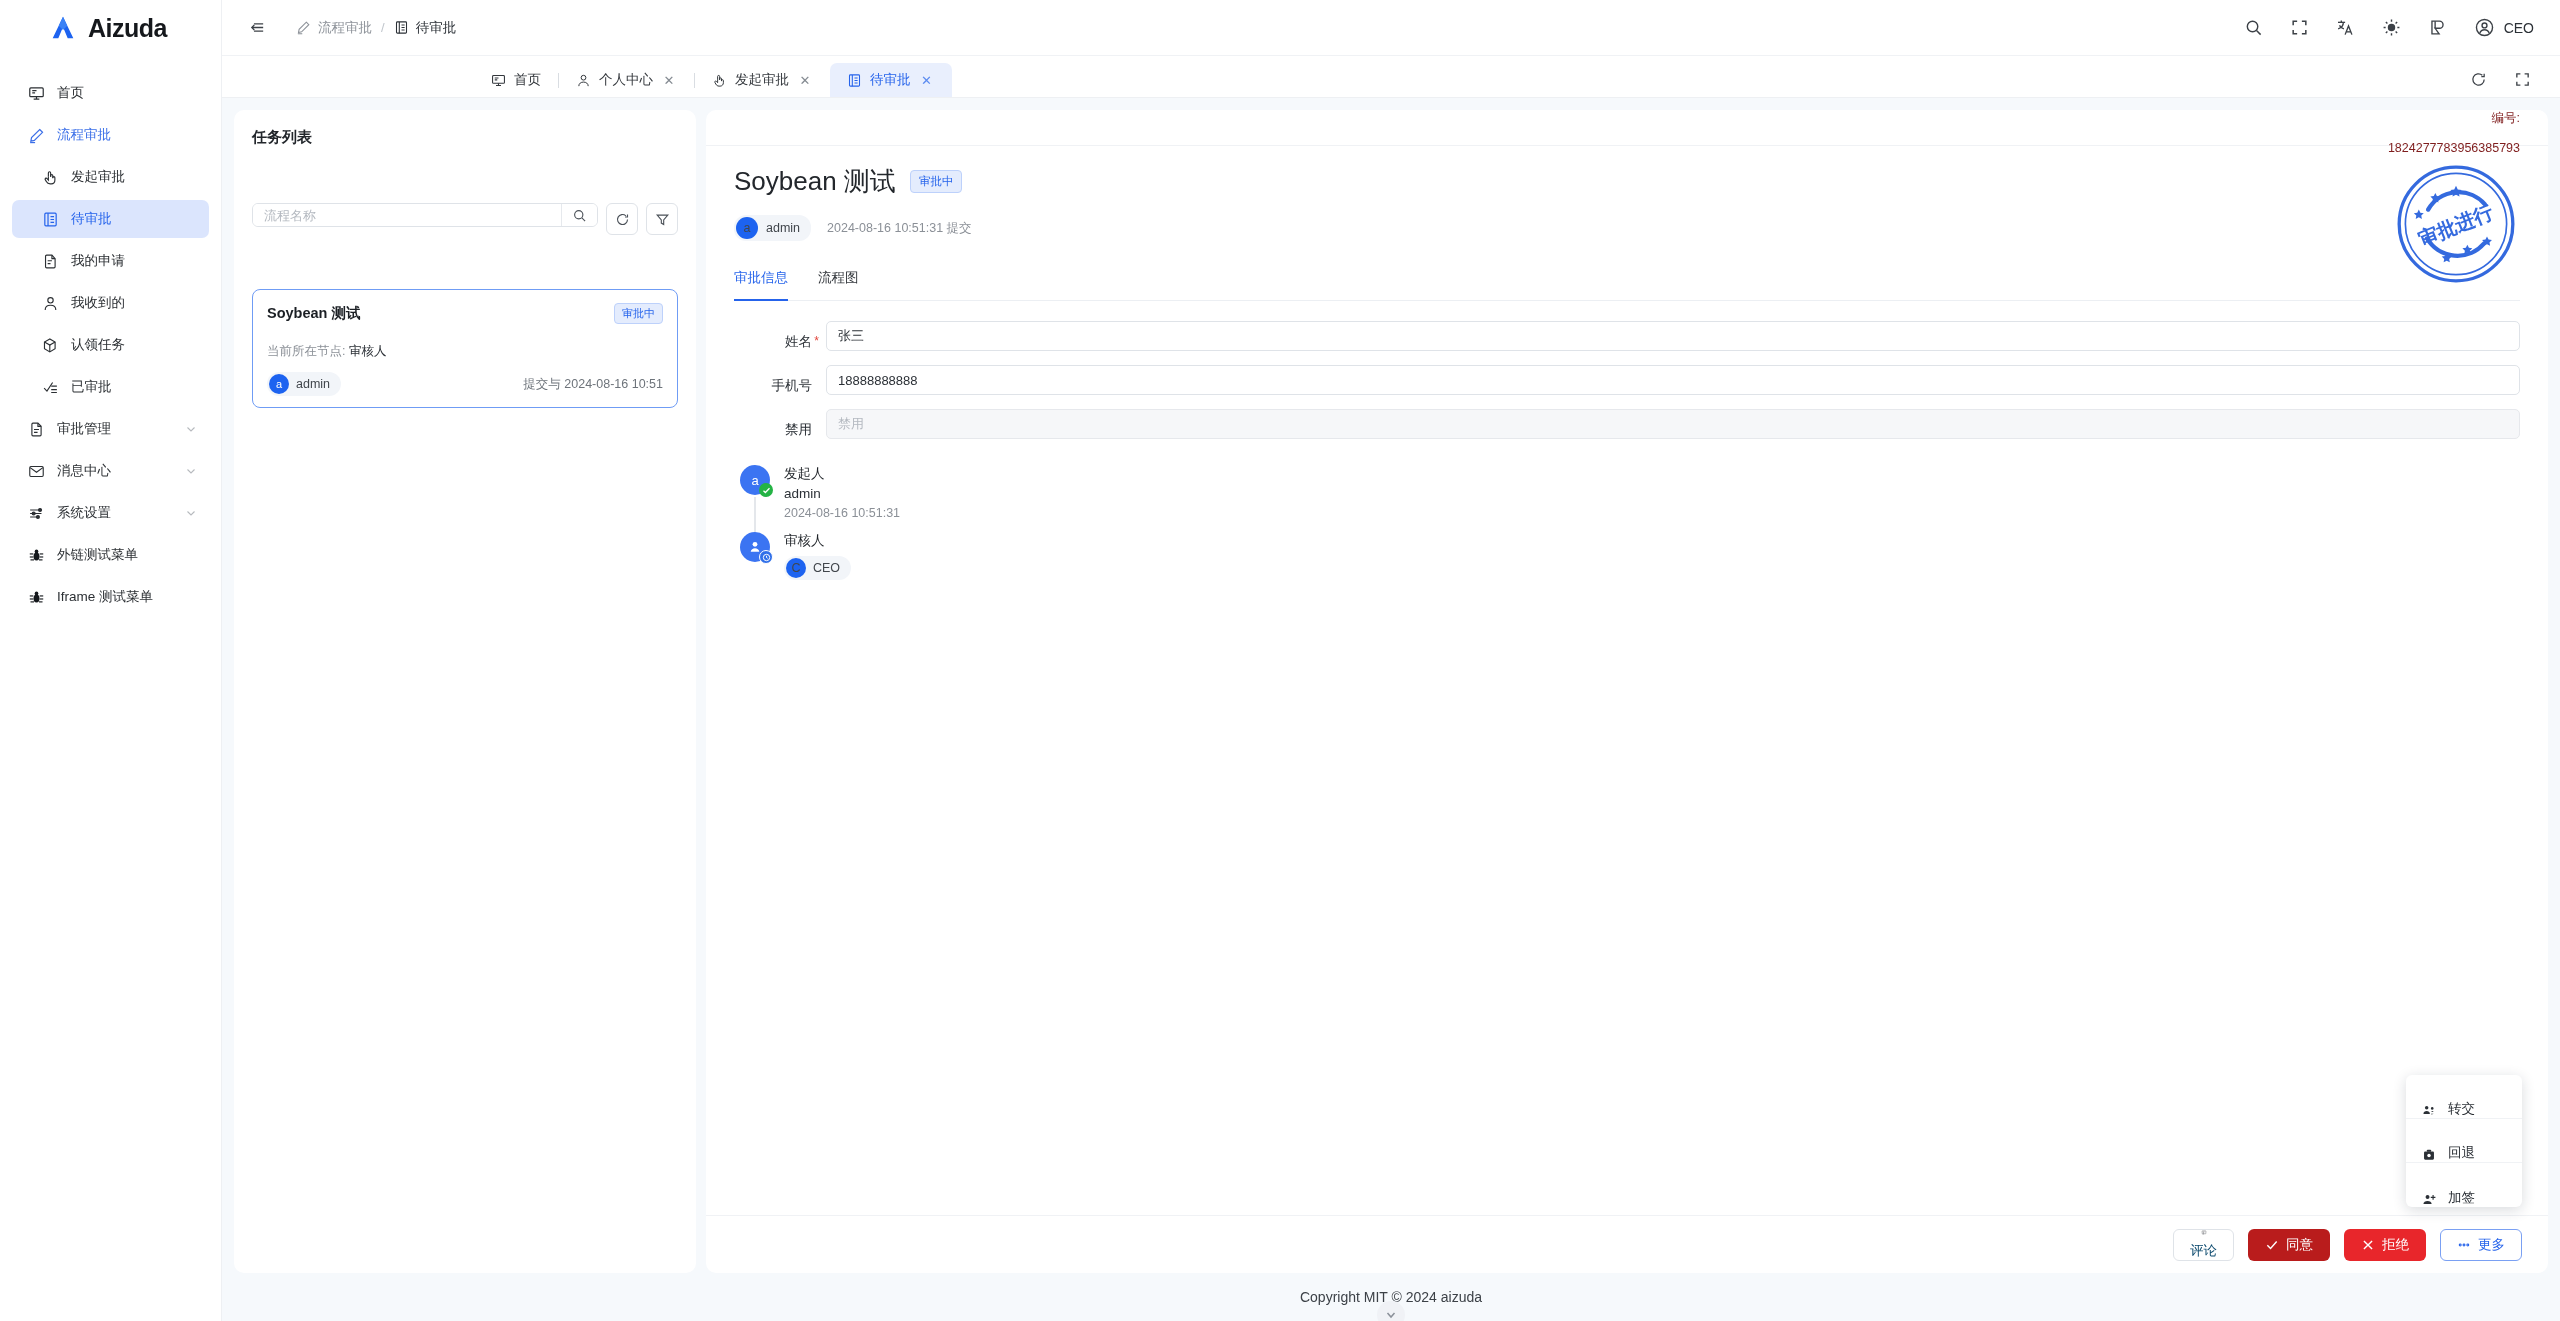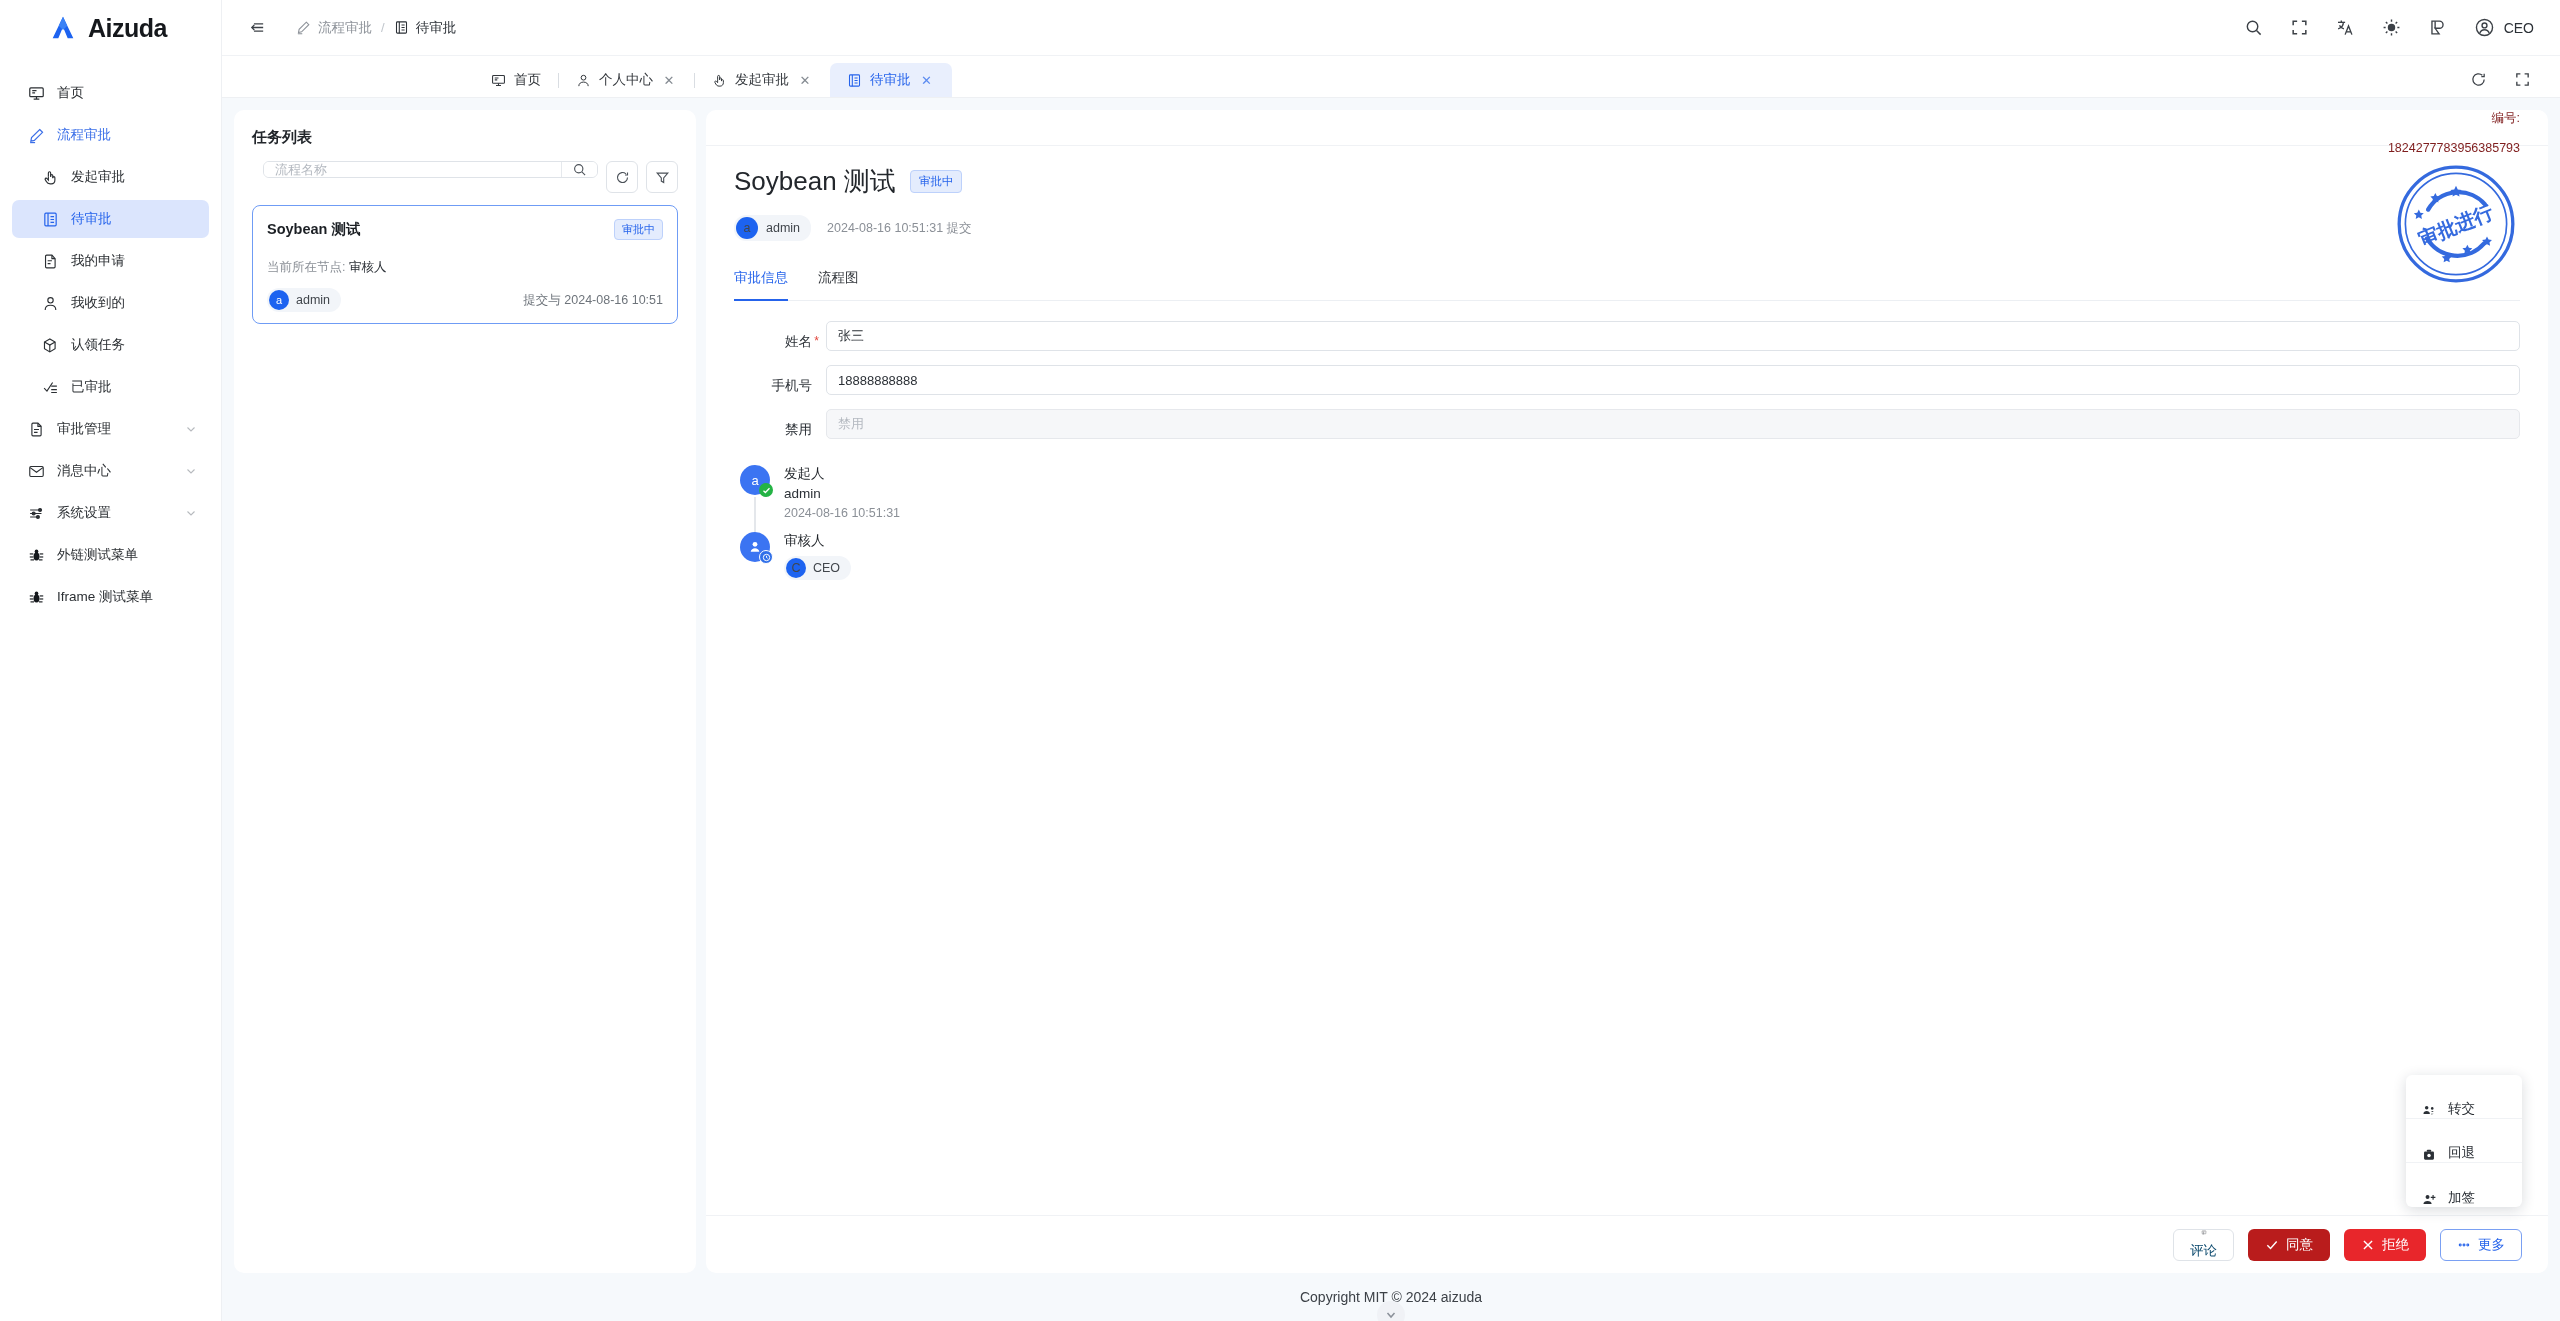--- a/index.html
+++ b/index.html
@@ -80,25 +80,25 @@
   .tab-divider { width: 1px; height: 15px; background: #d9dde2; align-self: center; }
   .tabsbar-right { margin-left: auto; display: flex; align-items: center; gap: 24px; padding-right: 28px; padding-bottom: 8px; }
   .tabsbar-right .ticon svg { width: 17px; height: 17px; }
 
   
   .content { flex: 1; display: flex; gap: 0; padding: 12px 12px 0 12px; min-height: 0; }
 
   
   .tasklist {
     width: 462px; min-width: 462px; background: #fff; border-radius: 10px;
-    padding: 18px 18px 0 18px; margin-right: 10px; display: flex; flex-direction: column;
+    padding: 18px 18px 0 18px; margin-right: 10px; display: flex; flex-direction: column; gap: 42px;
   }
   .tl-title { font-size: 15px; font-weight: 600; color: #22262b; margin-bottom: 14px; }
   .tl-search { display: flex; gap: 8px; margin-bottom: 12px; }
-  .tl-input-wrap { flex: 1; display: flex; border: 1px solid #dfe3e8; border-radius: 6px; overflow: hidden; height: 17px; margin-left: 11px; }
+  .tl-input-wrap { flex: 1; display: flex; border: 1px solid #dfe3e8; border-radius: 6px; overflow: hidden; height: 24px; }
   .tl-input-wrap input {
     flex: 1; border: none; outline: none; padding: 0 11px; font-size: 13px;
     font-family: inherit; color: #2b3036; background: #fff; min-width: 0;
   }
   .tl-input-wrap input::placeholder { color: #b4b9c0; }
   .tl-sbtn { width: 36px; border-left: 1px solid #e6e9ed; display: flex; align-items: center; justify-content: center; cursor: pointer; background: #fff; }
   .sq-btn { width: 32px; height: 32px; border: 1px solid #dfe3e8; border-radius: 6px; background: #fff;
     display: flex; align-items: center; justify-content: center; cursor: pointer; }
   .sq-btn svg, .tl-sbtn svg { width: 15px; height: 15px; display: block; color: #4b5158; }
 

